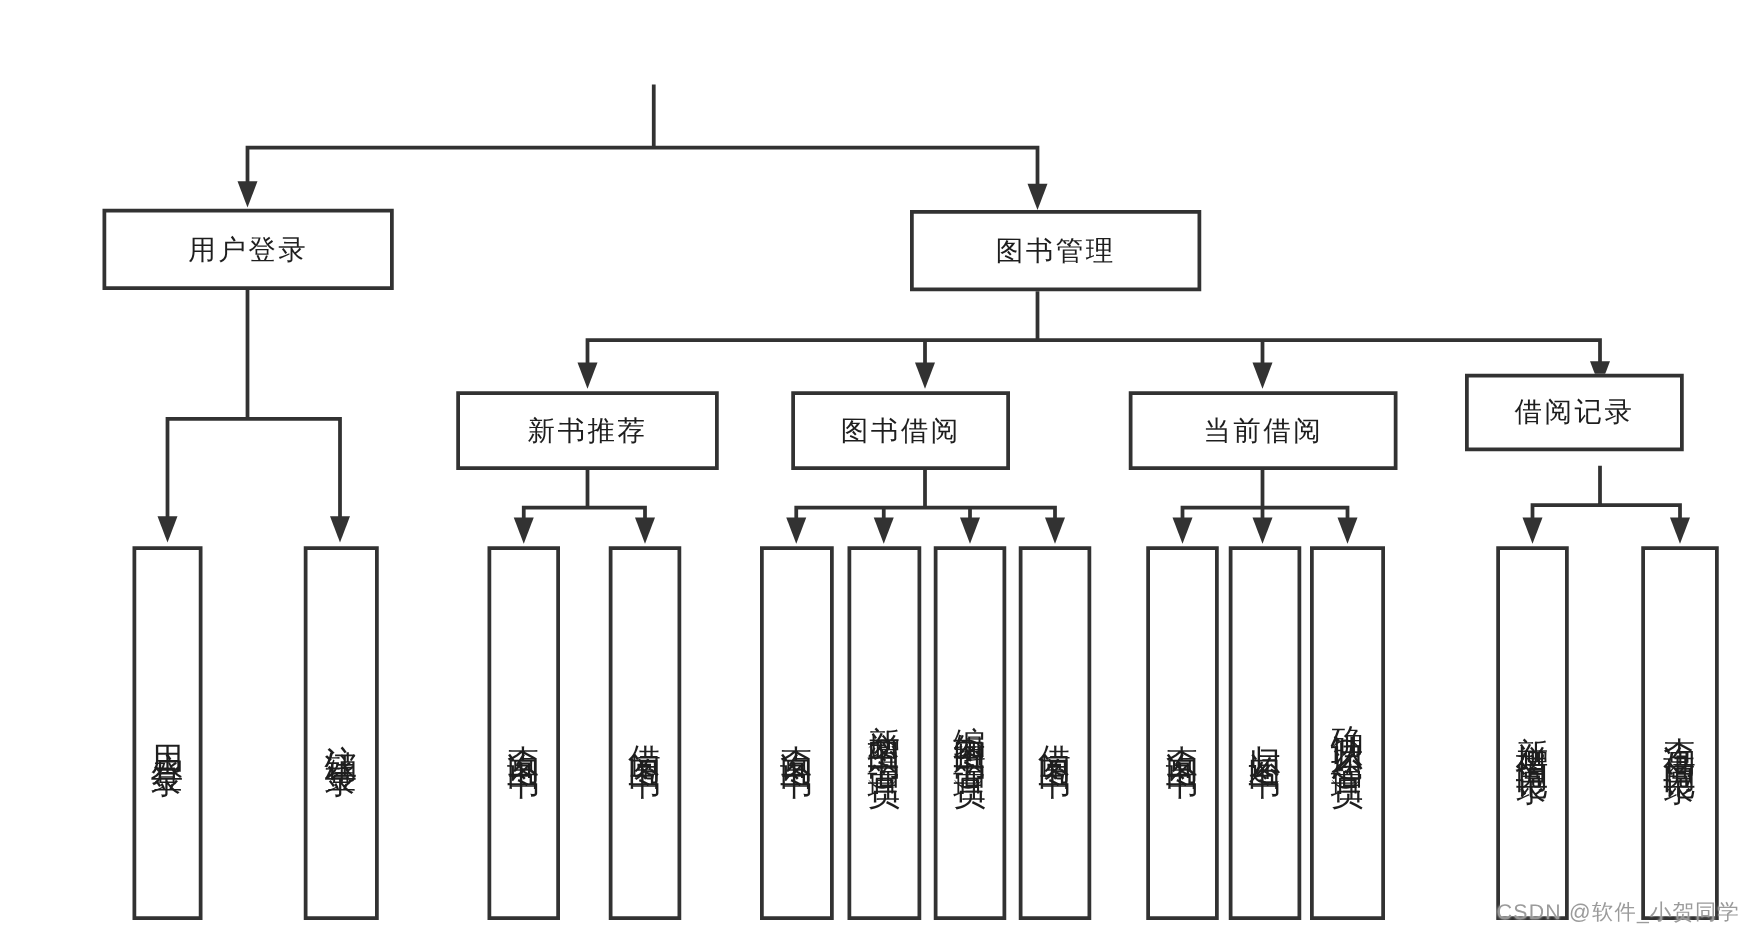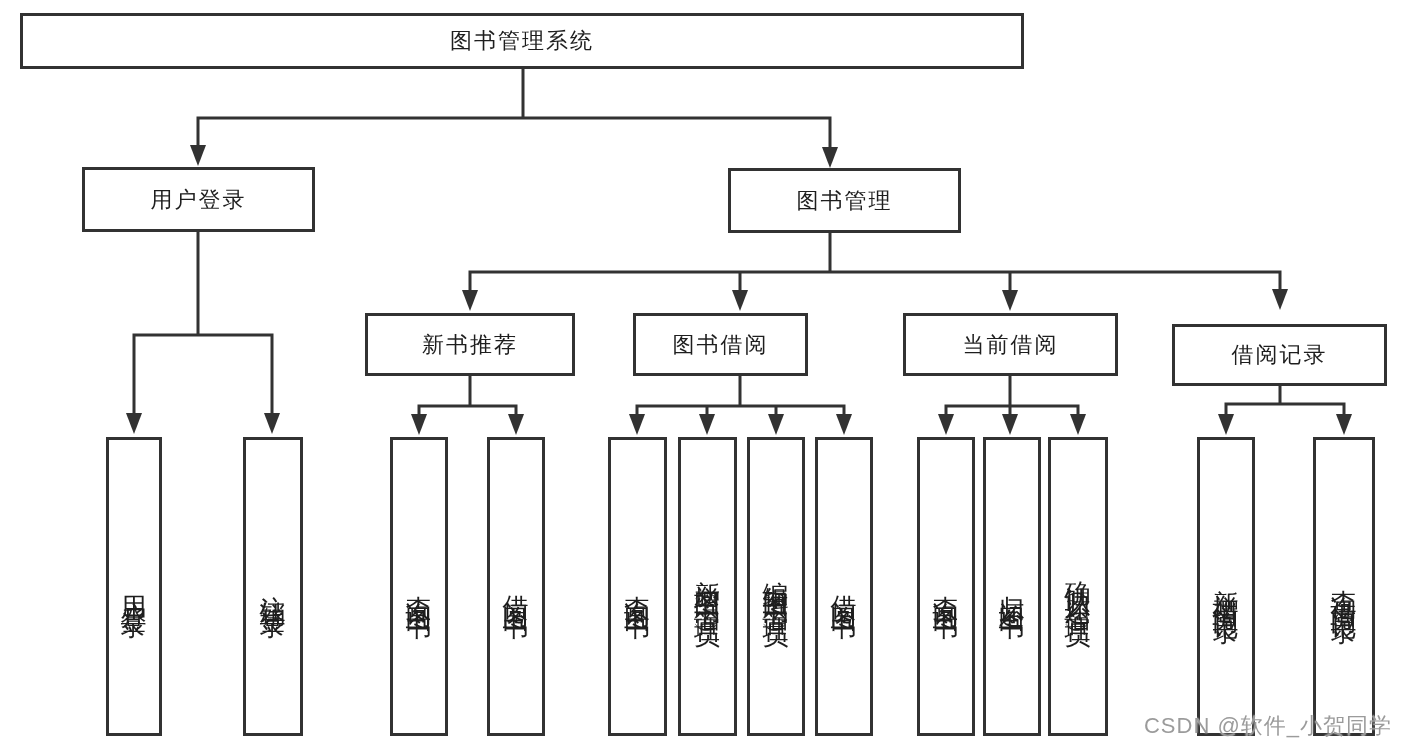--- a/index.html
+++ b/index.html
@@ -35,21 +35,21 @@
     color: #1e1e1e;
     z-index: 2;
   }
   
   .b-root  { left: 20px;   top: 13px;  width: 1004px; height: 56px; }
   .b-login { left: 82px;   top: 167px; width: 233px;  height: 65px; }
   .b-mgmt  { left: 712px;  top: 168px; width: 233px;  height: 65px; margin-left: 16px; }
   .b-l3a   { left: 365px;  top: 313px; width: 210px;  height: 63px; }
   .b-l3b   { left: 633px;  top: 313px; width: 175px;  height: 63px; }
   .b-l3c   { left: 903px;  top: 313px; width: 215px;  height: 63px; }
-  .b-l3d   { left: 1172px; top: 324px; width: 215px;  height: 62px; }
+  .b-l3d   { left: 1172px; top: 299px; width: 175px;  height: 62px; }
   
   .leaf {
     position: absolute;
     top: 437px;
     height: 299px;
     box-sizing: border-box;
     background: #ffffff;
     border: 3px solid #323232;
     display: flex;
     align-items: center;
@@ -75,21 +75,21 @@
   .lf8  { left: 815px;  width: 58px; }
   .lf9  { left: 917px;  width: 58px; }
   .lf10 { left: 983px;  width: 58px; }
   .lf11 { left: 1048px; width: 60px; }
   .lf12 { left: 1197px; width: 58px; }
   .lf13 { left: 1313px; width: 62px; }
   .watermark {
     position: absolute;
     right: 13px;
     bottom: 6px;
-    font-size: 22px;
+    font-size: 17px;
     color: rgba(150, 150, 150, 0.95);
     text-shadow: 0 0 2px #ffffff;
     letter-spacing: 1px;
     z-index: 5;
     white-space: nowrap;
   }
 </style>
 </head>
 <body>
 
@@ -121,21 +121,20 @@
       <polygon points="768,414 784,414 776,435"></polygon>
       <polygon points="836,414 852,414 844,435"></polygon>
       <polygon points="938,414 954,414 946,435"></polygon>
       <polygon points="1002,414 1018,414 1010,435"></polygon>
       <polygon points="1070,414 1086,414 1078,435"></polygon>
       <polygon points="1218,414 1234,414 1226,435"></polygon>
       <polygon points="1336,414 1352,414 1344,435"></polygon>
     </g>
   </svg>
 
-  <div class="box b-root">图书管理系统</div>
 
   <div class="box b-login">用户登录</div>
   <div class="box b-mgmt">图书管理</div>
 
   <div class="box b-l3a">新书推荐</div>
   <div class="box b-l3b">图书借阅</div>
   <div class="box b-l3c">当前借阅</div>
   <div class="box b-l3d">借阅记录</div>
 
   <div class="leaf lf1">

